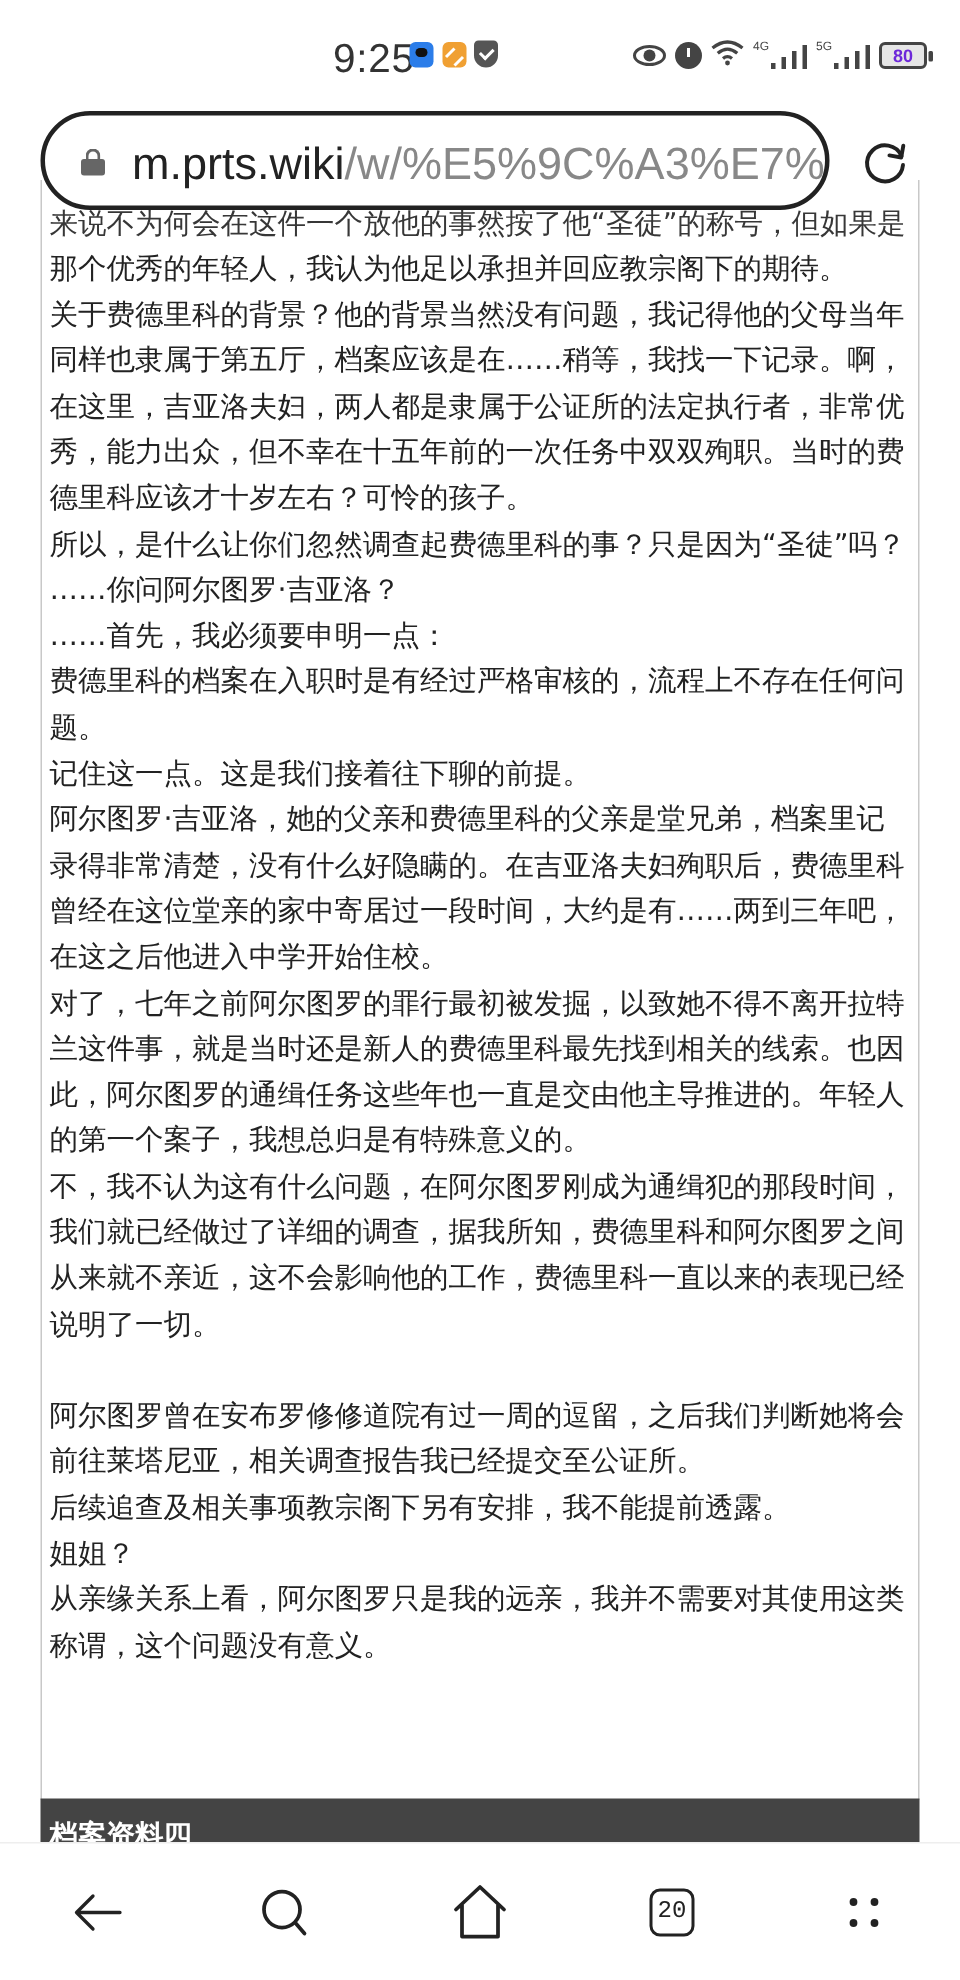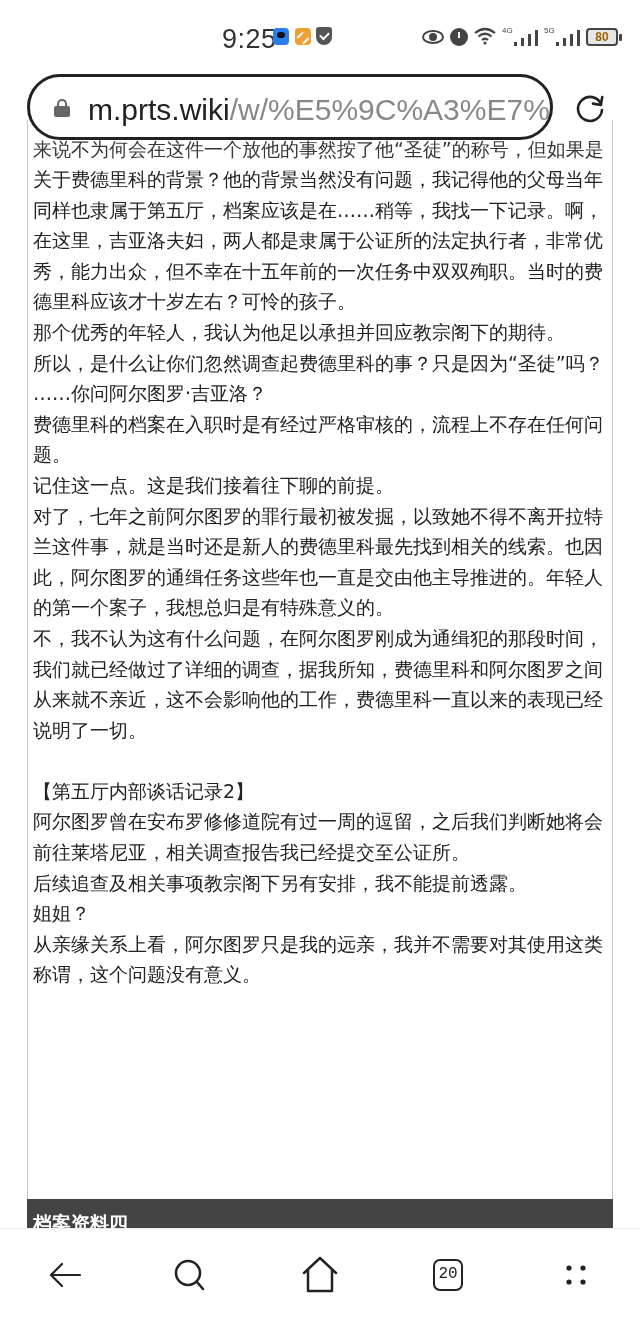--- a/index.html
+++ b/index.html
@@ -17,21 +17,21 @@
   .sb-shield::after { content: ""; position: absolute; left: 4px; top: 5px; width: 7px; height: 4px; border-left: 2px solid #fff; border-bottom: 2px solid #fff; transform: rotate(-45deg); }
   .sb-right { position: absolute; left: 422px; top: 24px; height: 26px; display: flex; align-items: center; gap: 6px; color: #444; }
   .sb-eye { width: 22px; height: 14px; border: 2px solid #444; border-radius: 50%; position: relative; }
   .sb-eye::after { content: ""; position: absolute; left: 5px; top: 1px; width: 8px; height: 8px; background: #444; border-radius: 50%; }
   .sb-alarm { width: 18px; height: 18px; border-radius: 50%; background: #444; position: relative; }
   .sb-alarm::after { content: ""; position: absolute; left: 8px; top: 4px; width: 2px; height: 6px; background: #fff; }
   .sb-wifi { font-size: 18px; color: #444; line-height: 1; }
   .sb-signal { display: flex; align-items: flex-end; gap: 4px; height: 18px; position: relative; padding-left: 12px; }
   .sb-signal .lbl { position: absolute; left: 0; top: -2px; font-size: 8px; font-family: "Liberation Sans", sans-serif; color: #444; }
   .sb-signal i { display: block; width: 3px; background: #444; }
-  .sb-battery { width: 32px; height: 18px; border: 2px solid #444; border-radius: 4px; font-size: 12px; font-family: "Liberation Sans", sans-serif; font-weight: bold; text-align: center; line-height: 14px; color: #a16207; background: #e6e6e6; position: relative; }
+  .sb-battery { width: 32px; height: 18px; border: 2px solid #444; border-radius: 4px; font-size: 12px; font-family: "Liberation Sans", sans-serif; font-weight: bold; text-align: center; line-height: 14px; color: #6d28d9; background: #e6e6e6; position: relative; }
   .sb-battery::after { content: ""; position: absolute; right: -6px; top: 4px; width: 3px; height: 7px; background: #444; border-radius: 1px; }
 
   
   .url-bar { position: absolute; left: 27px; top: 74px; width: 526px; height: 66px; border: 3px solid #222; border-radius: 34px; background: #fff; z-index: 6; display: flex; align-items: center; overflow: hidden; }
   .lock-icon { position: absolute; left: 24px; top: 22px; width: 16px; height: 18px; }
   .lock-icon .shackle { position: absolute; left: 3px; top: 0; width: 10px; height: 10px; border: 2.5px solid #666; border-bottom: none; border-radius: 5px 5px 0 0; }
   .lock-icon .body { position: absolute; left: 0; top: 7px; width: 16px; height: 11px; background: #666; border-radius: 2px; }
   .url-text { position: absolute; left: 58px; top: 16px; font-family: "Liberation Sans", sans-serif; font-size: 30px; white-space: nowrap; }
   .url-host { color: #222; }
   .url-path { color: #888; }
@@ -89,30 +89,31 @@
     </span>
     <span class="sb-battery">80</span>
   </div>
 </div>
 
 <div class="content-box">
   <div class="text-area">
     <div class="clipped-line">
       <span>来说不为何会在这件一个放他的事然按了他“圣徒”的称号，但如果是</span>
     </div>
+    <p>那个优秀的年轻人，我认为他足以承担并回应教宗阁下的期待。</p>
     <p>关于费德里科的背景？他的背景当然没有问题，我记得他的父母当年同样也隶属于第五厅，档案应该是在……稍等，我找一下记录。啊，在这里，吉亚洛夫妇，两人都是隶属于公证所的法定执行者，非常优秀，能力出众，但不幸在十五年前的一次任务中双双殉职。当时的费德里科应该才十岁左右？可怜的孩子。</p>
-    <p>那个优秀的年轻人，我认为他足以承担并回应教宗阁下的期待。</p>
     <p>所以，是什么让你们忽然调查起费德里科的事？只是因为“圣徒”吗？</p>
     <p>……你问阿尔图罗·吉亚洛？</p>
+    <p>……首先，我必须要申明一点：</p>
     <p>费德里科的档案在入职时是有经过严格审核的，流程上不存在任何问题。</p>
     <p>记住这一点。这是我们接着往下聊的前提。</p>
+    <p>阿尔图罗·吉亚洛，她的父亲和费德里科的父亲是堂兄弟，档案里记录得非常清楚，没有什么好隐瞒的。在吉亚洛夫妇殉职后，费德里科曾经在这位堂亲的家中寄居过一段时间，大约是有……两到三年吧，在这之后他进入中学开始住校。</p>
     <p>对了，七年之前阿尔图罗的罪行最初被发掘，以致她不得不离开拉特兰这件事，就是当时还是新人的费德里科最先找到相关的线索。也因此，阿尔图罗的通缉任务这些年也一直是交由他主导推进的。年轻人的第一个案子，我想总归是有特殊意义的。</p>
     <p>不，我不认为这有什么问题，在阿尔图罗刚成为通缉犯的那段时间，我们就已经做过了详细的调查，据我所知，费德里科和阿尔图罗之间从来就不亲近，这不会影响他的工作，费德里科一直以来的表现已经说明了一切。</p>
     <div class="spacer"></div>
-    <p class="section-title">【第五厅内部谈话记录2】</p>
     <p>阿尔图罗曾在安布罗修修道院有过一周的逗留，之后我们判断她将会前往莱塔尼亚，相关调查报告我已经提交至公证所。</p>
     <p>后续追查及相关事项教宗阁下另有安排，我不能提前透露。</p>
     <p>姐姐？</p>
     <p>从亲缘关系上看，阿尔图罗只是我的远亲，我并不需要对其使用这类称谓，这个问题没有意义。</p>
   </div>
 </div>
 
 <div class="dark-section">
   <span class="dark-title">档案资料四</span>
 </div>

